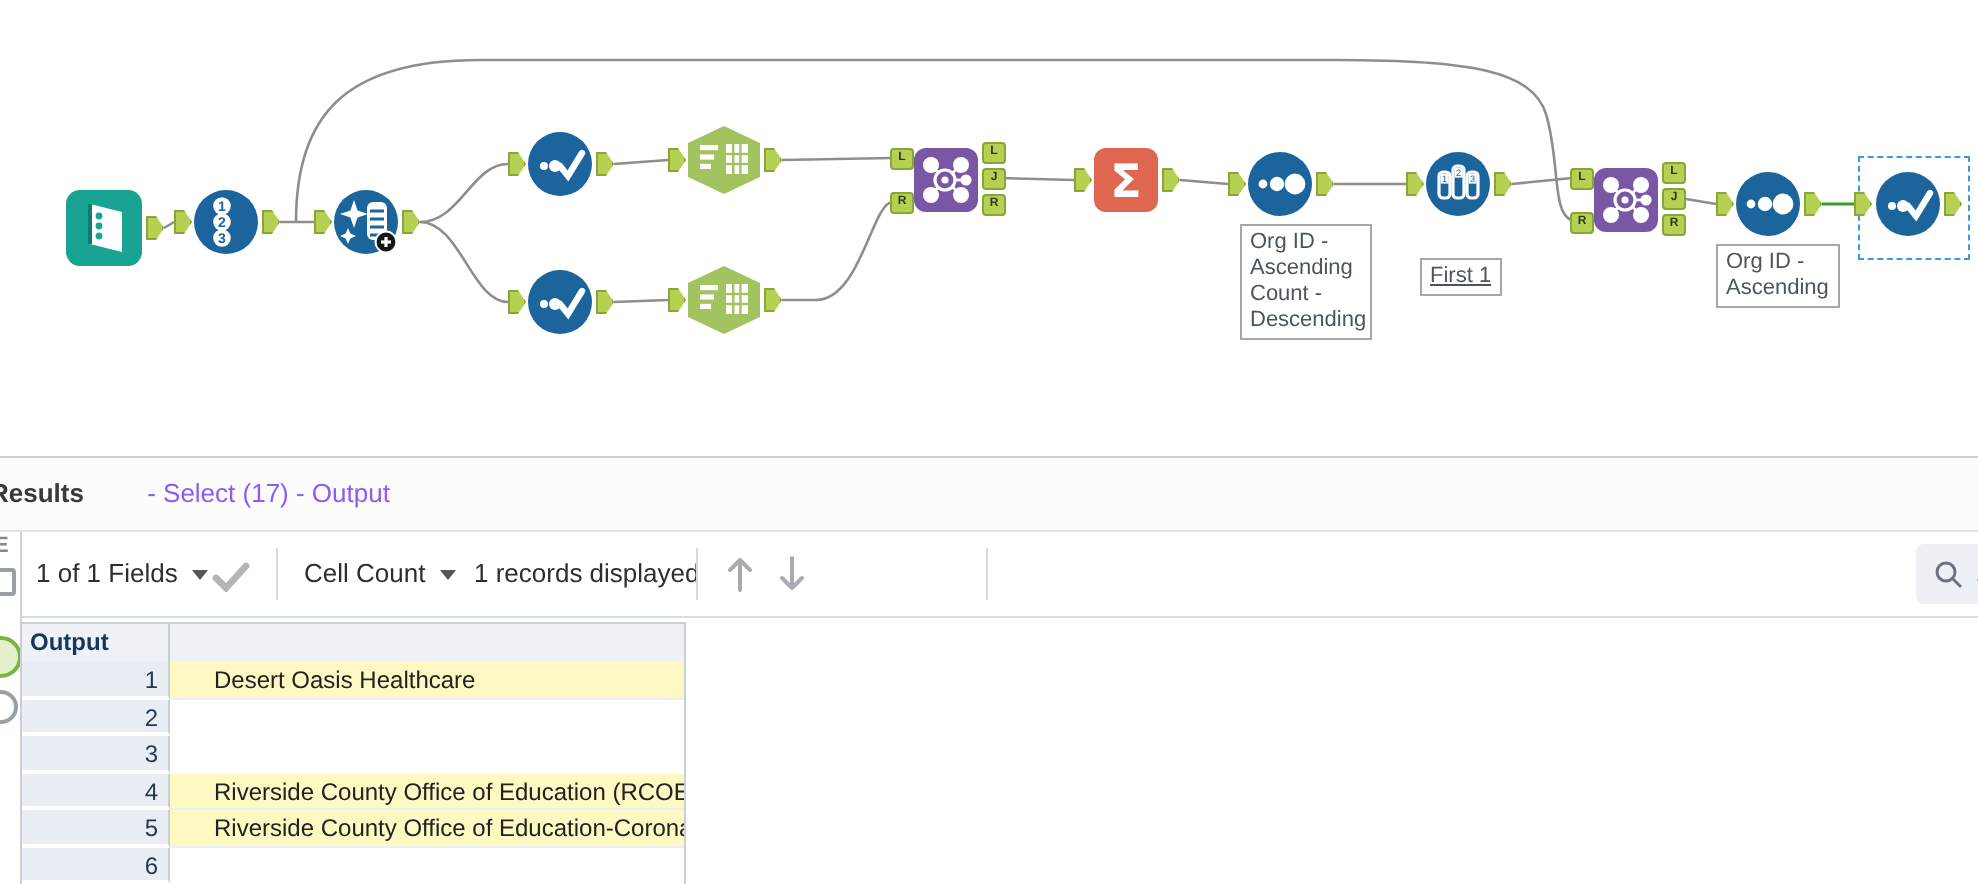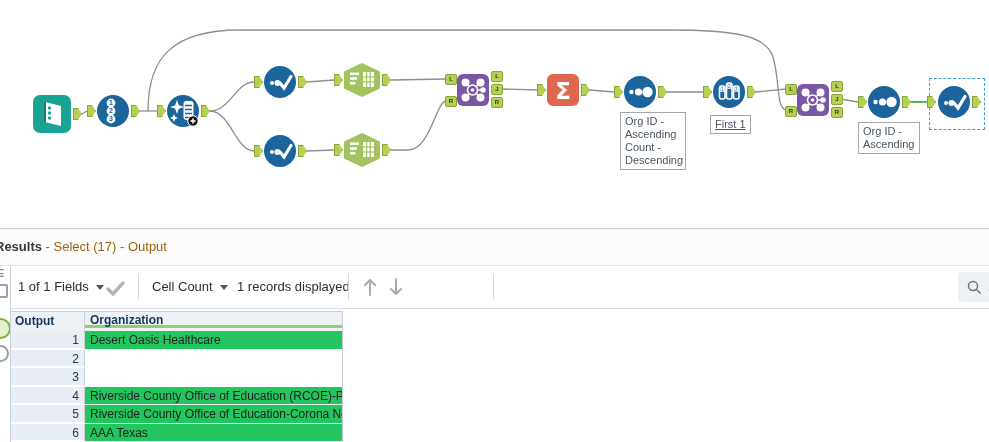--- a/index.html
+++ b/index.html
@@ -15,21 +15,21 @@
            border-radius:2px;font-size:6px;font-weight:bold;color:#2b3a18;line-height:9px;text-align:center;}
   .annotation{position:absolute;background:#fff;border:1px solid #a7a7a7;color:#4a5560;
               font-size:11px;line-height:13px;padding:2px 4px;white-space:pre-line;}
   .selbox{position:absolute;left:929px;top:78px;width:54px;height:50px;border:1px dashed #3e9ad9;}
   
   .results{position:absolute;left:0;top:228px;width:989px;height:214px;background:#fff;border-top:1px solid #cfcfcf;}
   .res-header{position:absolute;left:0;top:0;width:100%;height:36px;background:#fcfcfc;
               border-bottom:1px solid #e4e4e4;font-size:13px;line-height:36px;}
   .res-header .inner{position:relative;left:-5px;}
   .res-title{font-weight:bold;color:#3a3a3a;}
-  .res-rest{color:#a16207;}
+  .res-rest{color:#8b5cf6;margin-left:28px;}
   .res-toolbar{position:absolute;left:0;top:37px;width:100%;height:42px;background:#fff;
                border-bottom:1px solid #d9dde3;font-size:13px;color:#2e2e2e;}
   .tb-item{position:absolute;top:13px;white-space:nowrap;}
   .caret{display:inline-block;width:0;height:0;border-left:4px solid transparent;
          border-right:4px solid transparent;border-top:5px solid #555;margin-left:7px;vertical-align:middle;}
   .tb-sep{position:absolute;top:8px;width:1px;height:26px;background:#d8d8d8;}
   .search-pill{position:absolute;left:958px;top:6px;width:72px;height:30px;background:#edf0f4;
                border-radius:4px;display:flex;align-items:center;padding-left:8px;color:#374151;font-size:13px;}
   
   .left-strip{position:absolute;left:0;top:37px;width:10px;height:177px;background:#fff;
@@ -41,21 +41,21 @@
   .frag-circle{position:absolute;left:-8px;top:79px;width:13px;height:13px;border:2px solid #9aa0a8;
                border-radius:50%;background:#fff;}
   
   .res-table{position:absolute;left:10px;top:82px;width:331px;border:1px solid #c9cfd9;border-bottom:none;}
   .thead{display:flex;height:19px;background:#eef1f6;font-weight:bold;color:#16365c;font-size:12px;line-height:19px;}
   .th-rec{width:74px;padding-left:4px;box-sizing:border-box;border-right:1px solid #c9cfd9;}
   .th-org{width:257px;padding-left:5px;box-sizing:border-box;border-bottom:3px solid #90d468;height:16px;line-height:17px;}
   .trow{display:flex;height:18.5px;font-size:12px;line-height:18.5px;}
   .tcell.rec{width:74px;box-sizing:border-box;background:#e9edf4;color:#243a52;text-align:right;
              padding-right:5px;border-bottom:2px solid #fff;border-right:1px solid #c9cfd9;}
-  .tcell.org{width:257px;box-sizing:border-box;background:#22c55e;color:#222;padding-left:5px;
+  .tcell.org{width:257px;box-sizing:border-box;background:#fef9c3;color:#222;padding-left:22px;
              border-bottom:1px solid #edeff4;overflow:hidden;white-space:nowrap;}
   .table-bg{position:absolute;left:11px;top:82px;right:0;bottom:0;background:#fbfcfe;z-index:-1;}
 </style>
 </head>
 <body>
 
 <div class="canvas">
 
   <svg class="wires" width="989" height="228">
     <g fill="none" stroke="#8e8e8e" stroke-width="1.3">
@@ -241,21 +241,21 @@
       </g>
       <rect x="7.3" y="10.8" width="4" height="5" fill="#fff"></rect>
       <rect x="14.3" y="7.8" width="4" height="5" fill="#fff"></rect>
       <rect x="21.3" y="10.8" width="4" height="5" fill="#fff"></rect>
       <text x="9.3" y="14.8" font-size="4.6" fill="#1b649c" text-anchor="middle">1</text>
       <text x="16.3" y="11.8" font-size="4.6" fill="#1b649c" text-anchor="middle">2</text>
       <text x="23.3" y="14.8" font-size="4.6" fill="#1b649c" text-anchor="middle">3</text>
     </svg>
   </div>
   <div class="anchor" style="left:747px;top:86px;"></div>
-  <div class="annotation" style="left:710px;top:115px;text-decoration:underline;">First 1</div>
+  <div class="annotation" style="left:710px;top:129px;text-decoration:underline;">First 1</div>
 
   <div class="janchor" style="left:785px;top:84px;">L</div>
   <div class="janchor" style="left:785px;top:106px;">R</div>
   <div class="tool" style="left:797px;top:84px;">
     <svg width="32" height="32">
       <rect width="32" height="32" rx="6" fill="#7a57a5"></rect>
       <g stroke="#fff" stroke-width="1.4">
         <line x1="15.5" y1="16" x2="8.5" y2="8.5"></line>
           <line x1="15.5" y1="16" x2="8.5" y2="23.5"></line>
         <line x1="15.5" y1="16" x2="23.5" y2="8.5"></line>
@@ -342,21 +342,20 @@
   <div class="left-strip">
     <div class="frag-e">E</div>
     <div class="frag-square"></div>
     <div class="frag-green"></div>
     <div class="frag-circle"></div>
   </div>
 
   <div class="res-table">
     <div class="thead">
       <div class="th-rec">Output</div>
-      <div class="th-org">Organization</div>
     </div>
     <div>
         <div class="trow">
           <div class="tcell rec">1</div>
           <div class="tcell org">Desert Oasis Healthcare</div>
         </div>
         <div class="trow">
           <div class="tcell rec">2</div>
         </div>
         <div class="trow">
@@ -365,17 +364,16 @@
         <div class="trow">
           <div class="tcell rec">4</div>
           <div class="tcell org">Riverside County Office of Education (RCOE)-Pal...</div>
         </div>
         <div class="trow">
           <div class="tcell rec">5</div>
           <div class="tcell org">Riverside County Office of Education-Corona Nor...</div>
         </div>
         <div class="trow">
           <div class="tcell rec">6</div>
-          <div class="tcell org">AAA Texas</div>
         </div>
       </div>
   </div>
 </div>
 
 </body></html>

